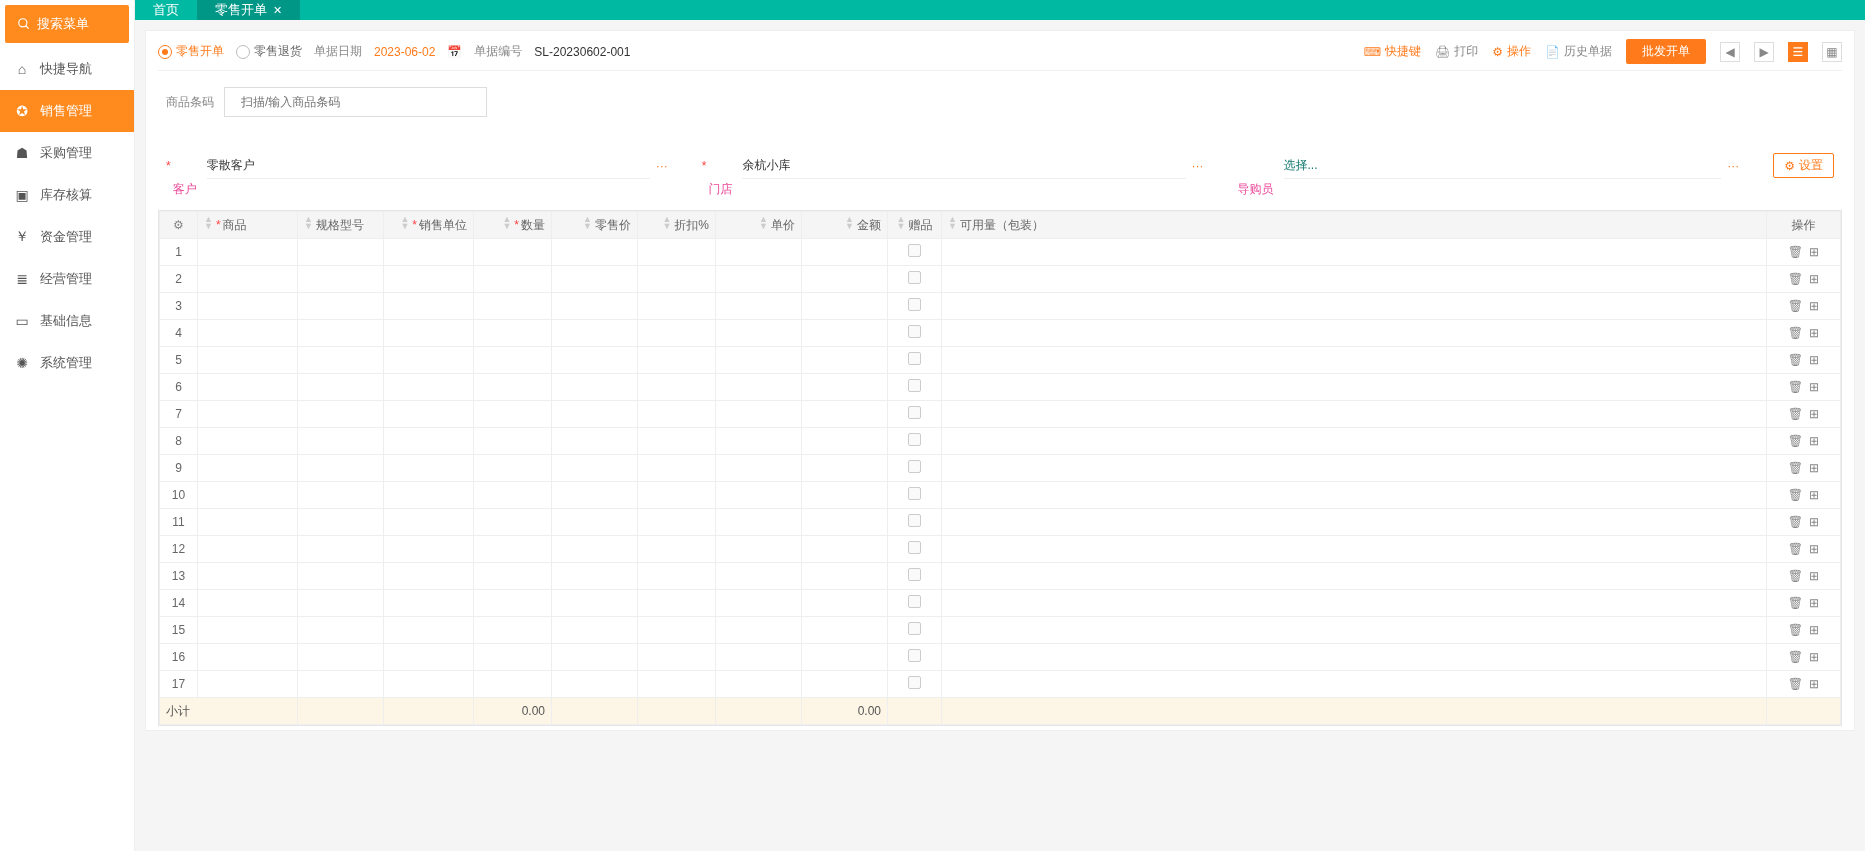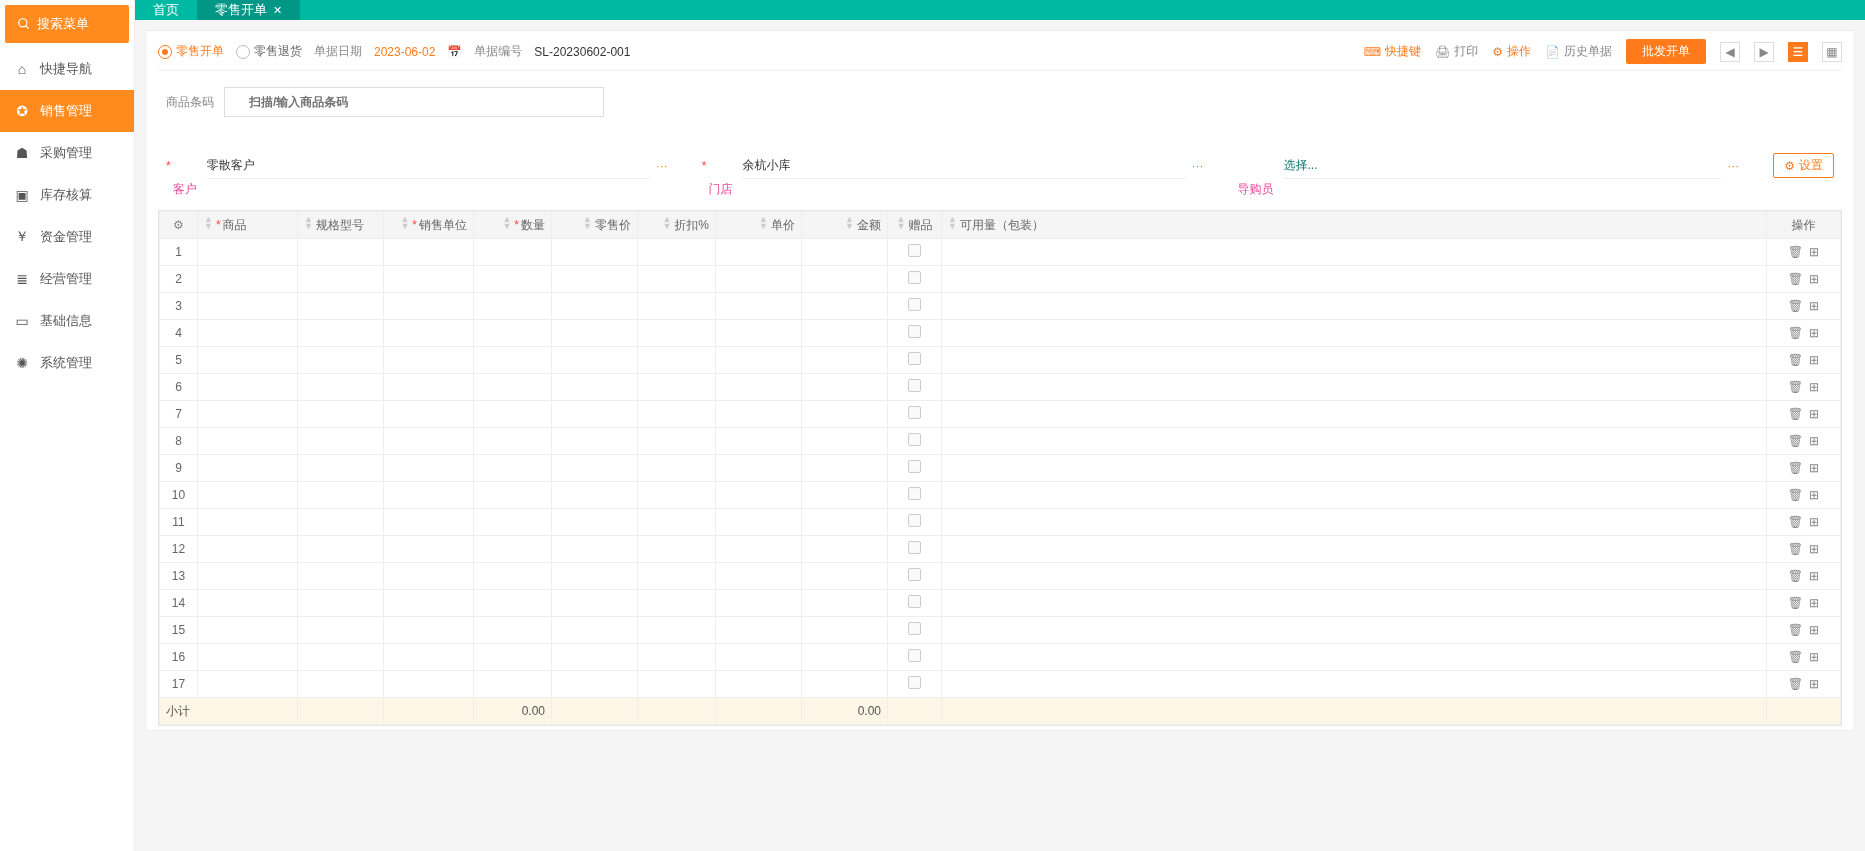--- a/index.html
+++ b/index.html
@@ -37,21 +37,21 @@
 .lbl { color:#888; }
 .date-val { color:#ff7a1a; font-weight:500; }
 .tb-right .mini { display:inline-flex; align-items:center; gap:4px; color:#888; cursor:pointer; font-size:12px;}
 .tb-right .mini.warn { color:#ff7a1a; }
 .btn-orange { background:#ff7a1a; color:#fff; padding:4px 16px; border-radius:2px; cursor:pointer;}
 .sq-btn { width:20px; height:20px; border:1px solid #ddd; display:inline-flex; align-items:center; justify-content:center; color:#888; cursor:pointer; }
 .sq-btn.on { background:#ff7a1a; border-color:#ff7a1a; color:#fff;}
 
 
 .barcoder { display:flex; align-items:center; gap:10px; padding:16px 8px 8px 8px; }
-.barcoder input { width:380px; height:30px; border:1px solid #ddd; padding:0 24px; font-size:12px;font-weight:bold; }
+.barcoder input { width:263px; height:30px; border:1px solid #ddd; padding:0 16px; font-size:12px; }
 
 
 .filters { display:flex; align-items:center; gap:28px; padding:8px 8px 12px 8px; }
 .filter { display:flex; align-items:center; flex:1; min-width:0; }
 .req { color:#f44; margin-right:2px; }
 .flabel { color:#ec4899; margin-right:10px; white-space:nowrap;margin-top:48px; }
 .fval { flex:1; border-bottom:1px solid #eee; padding:4px 0; color:#333; min-height:20px; }
 .fval.ph { color:#0f766e; }
 .fmore { color:#ff7a1a; padding:0 6px; cursor:pointer; }
 .btn-setting { border:1px solid #ff7a1a; color:#ff7a1a; padding:3px 10px; display:inline-flex; align-items:center; gap:4px; border-radius:2px; cursor:pointer; }

